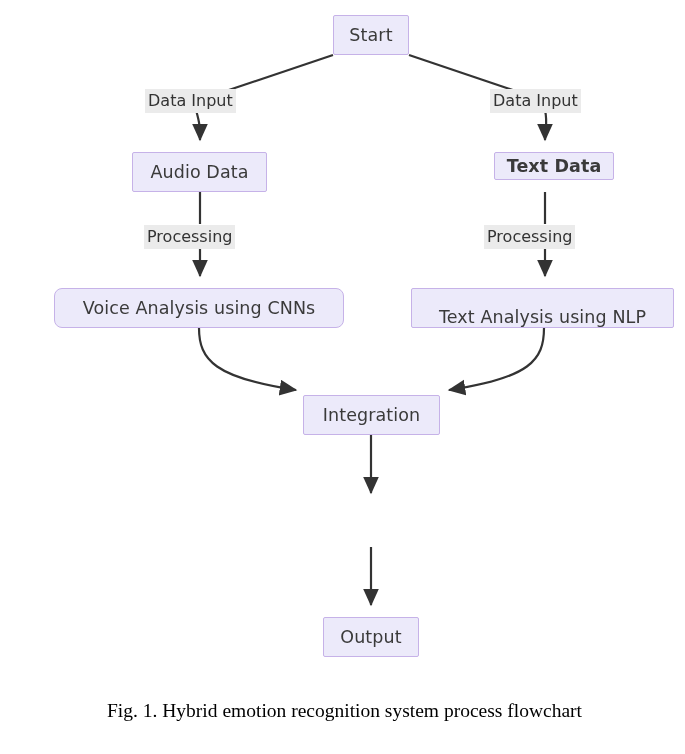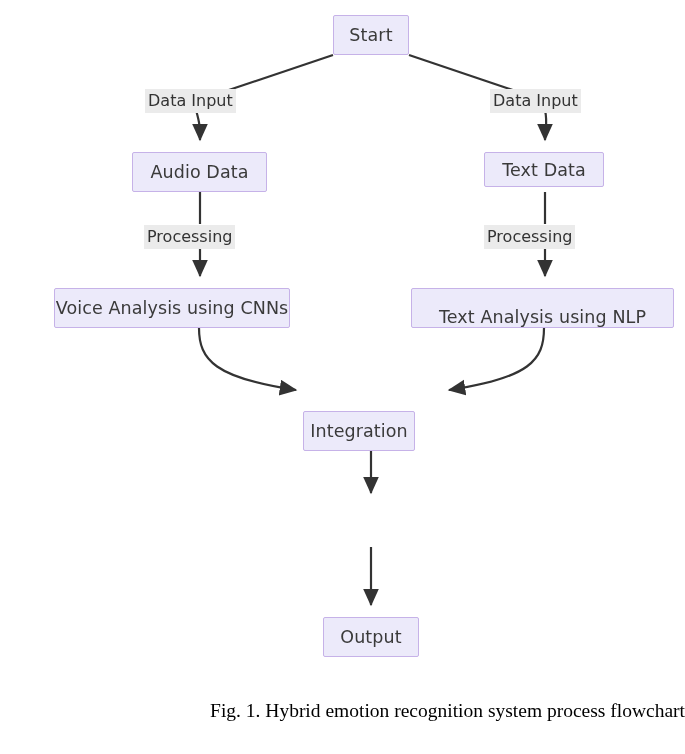--- a/index.html
+++ b/index.html
@@ -53,21 +53,21 @@
     white-space: nowrap;
     display: flex;
     align-items: flex-start;
     justify-content: center;
   }
   #caption {
     position: absolute;
     left: 0;
     top: 700px;
     width: 685px;
-    text-align: right;
+    text-align: center;
     padding-left: 4px;
     box-sizing: border-box;
     font-family: "Liberation Serif", serif;
     font-size: 19.5px;
     color: #000000;
     white-space: nowrap;
   }
 </style>
 </head>
 <body>
@@ -105,33 +105,33 @@
   </svg>
 
   <div class="node-box" style="left:333px; top:15px; width:76px; height:40px;">
     <span>Start</span>
   </div>
 
   <div class="node-box" style="left:132px; top:152px; width:135px; height:40px;">
     <span>Audio Data</span>
   </div>
 
-  <div class="node-box" style="left:484px; top:152px; width:120px; height:35px;">
+  <div class="node-box" style="left:494px; top:152px; width:120px; height:28px;font-weight:bold;">
     <span>Text Data</span>
   </div>
 
-  <div class="node-box" style="left:54px; top:288px; width:236px; height:40px;">
+  <div class="node-box" style="left:54px; top:288px; width:290px; height:40px;border-radius:8px;">
     <span>Voice Analysis using CNNs</span>
   </div>
 
   <div class="node-box" style="left:411px; top:288px; width:263px; height:40px;align-items:flex-end;">
     <span>Text Analysis using NLP</span>
   </div>
 
-  <div class="node-box" style="left:303px; top:411px; width:112px; height:40px;text-align:right;">
+  <div class="node-box" style="left:303px; top:395px; width:137px; height:40px;text-align:right;">
     <span>Integration</span>
   </div>
 
 
   <div class="node-box" style="left:323px; top:617px; width:96px; height:40px;">
     <span>Output</span>
   </div>
 
   <div class="edge-label" style="left:145px; top:89px;">
     <span>Data Input</span>

